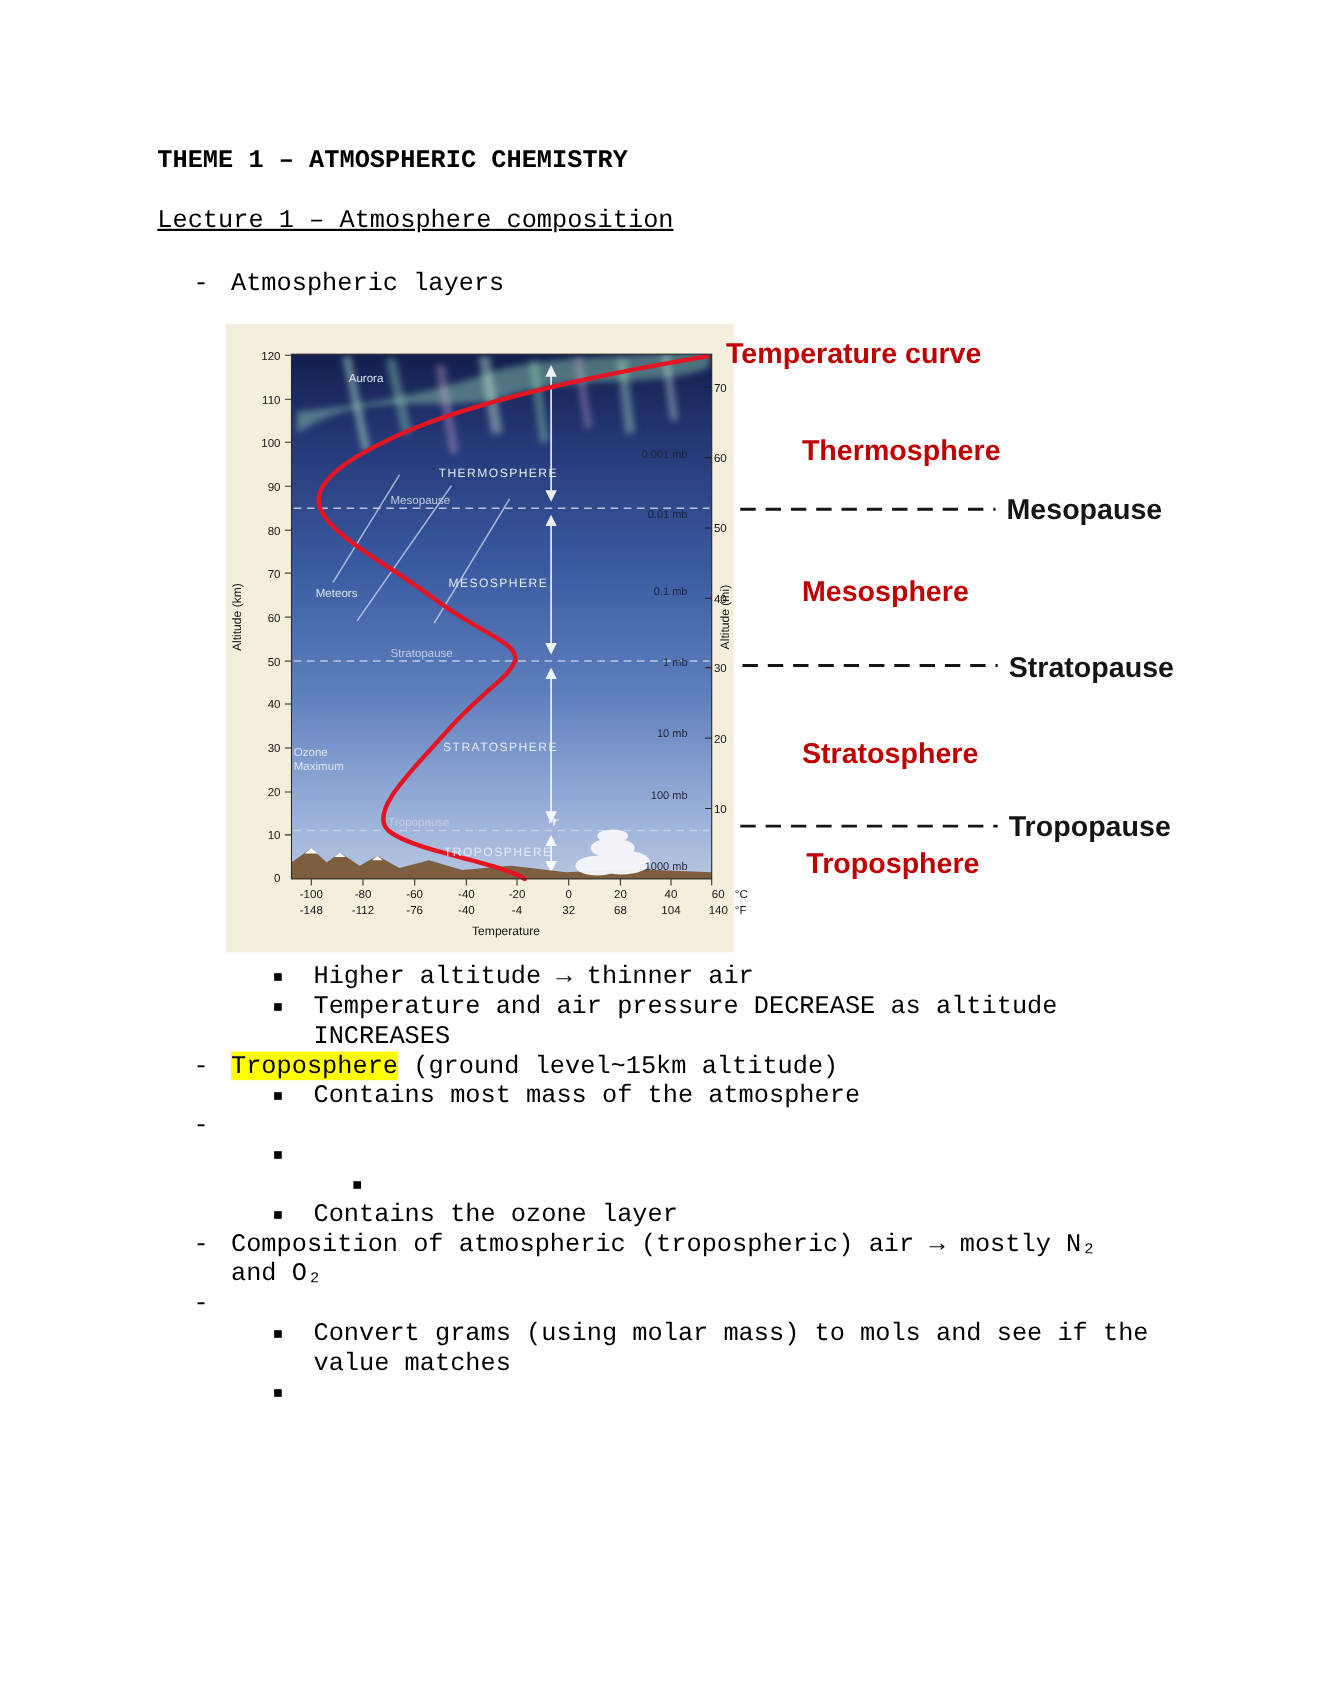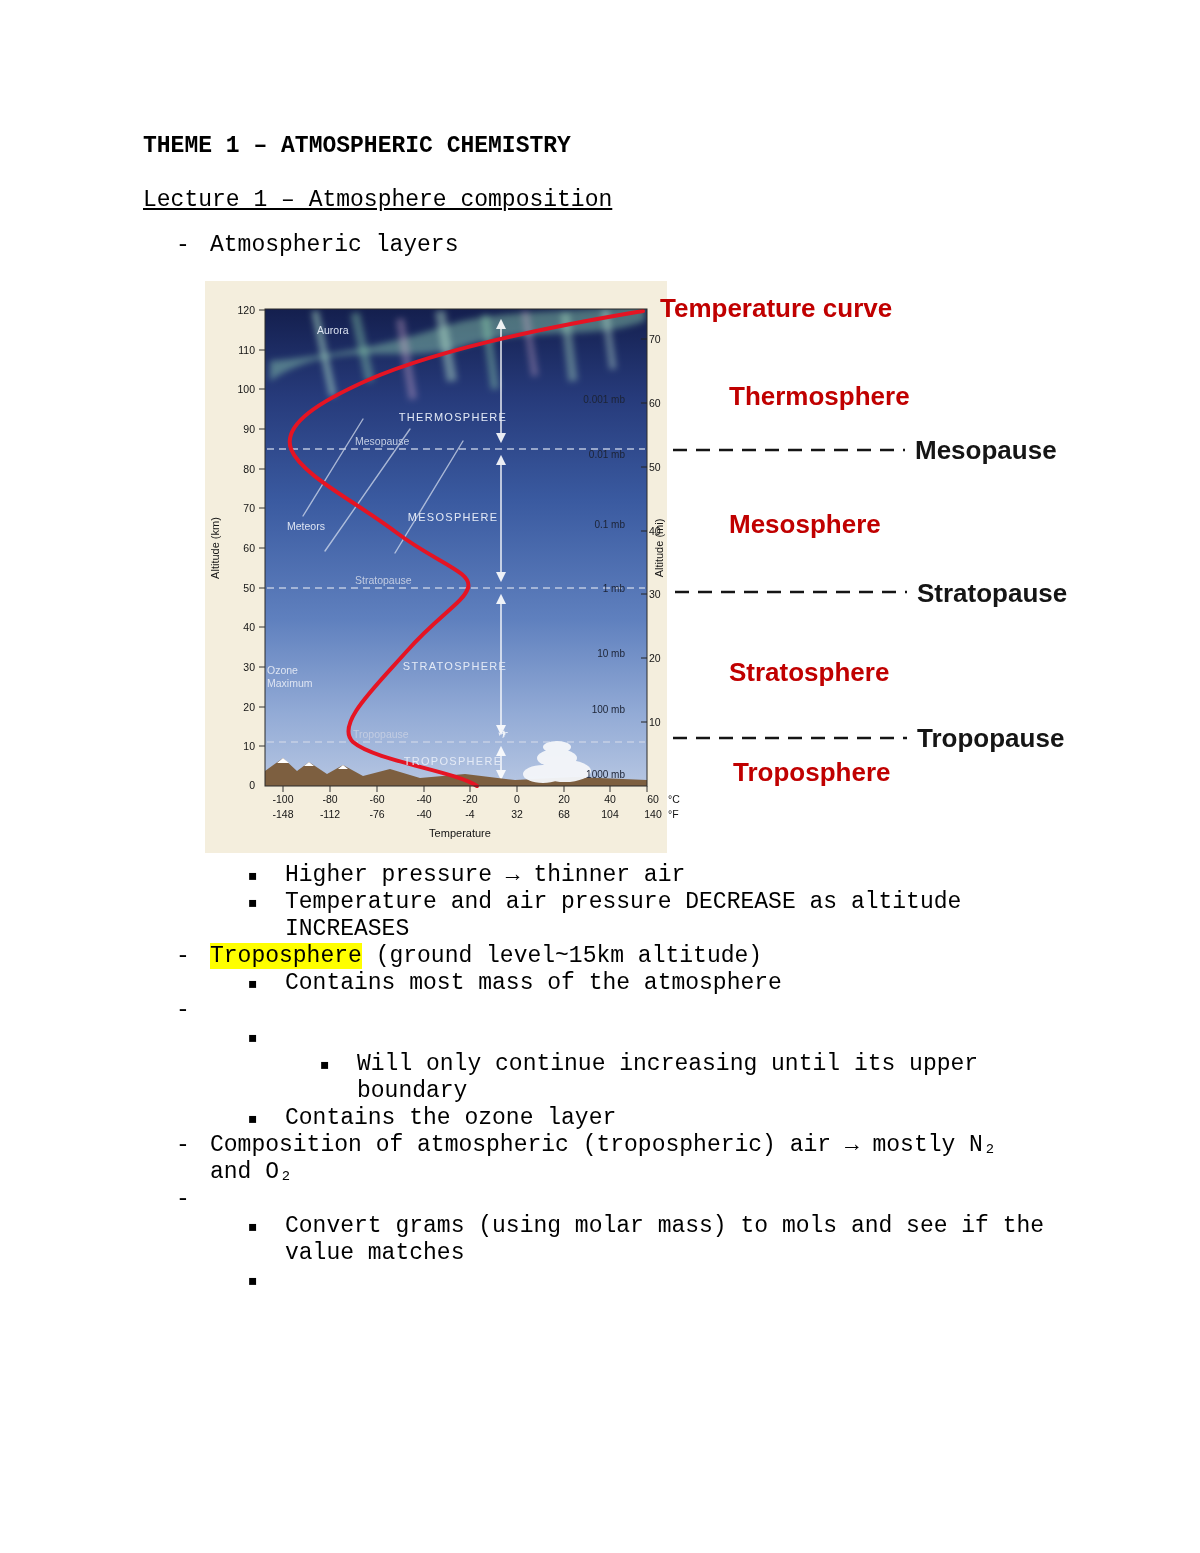--- a/index.html
+++ b/index.html
@@ -4,21 +4,21 @@
 <style>
   * { margin:0; padding:0; box-sizing:border-box; }
   html,body { background:#ffffff; }
   body {
     width:1200px; height:1553px;
     font-family:"Liberation Mono","DejaVu Sans Mono",monospace;
     color:#000;
   }
   .page { padding:133px 12px 40px 143px; }
   .title { font-size:23px; font-weight:bold; line-height:27px; margin-bottom:27px; }
-  .subtitle { font-size:23px; font-weight:normal; line-height:27px; text-decoration:underline; margin-bottom:18px; }
+  .subtitle { font-size:23px; font-weight:normal; line-height:27px; text-decoration:underline; margin-bottom:31px; }
   .li { display:flex; font-size:23px; line-height:27px; }
   .l1 { margin-left:33px; }
   .l1 > .mk { width:34px; }
   .l2 { margin-left:105px; }
   .l2 > .mk { width:37px; }
   .l3 { margin-left:177px; }
   .l3 > .mk { width:37px; }
   .mk { flex:0 0 auto; }
   .mk.sq { font-family:"DejaVu Sans",sans-serif; font-size:14px; line-height:27px; }
   .tx { white-space:pre-wrap; }
@@ -248,21 +248,21 @@
         <text class="ann-blk" x="712" y="321">Stratopause</text>
         <text class="ann-red" x="524" y="400">Stratosphere</text>
         <text class="ann-blk" x="712" y="466">Tropopause</text>
         <text class="ann-red" x="528" y="500">Troposphere</text>
       </g>
     </svg>
   </div>
 
   <div class="li l2">
     <span class="mk sq">▪</span>
-    <span class="tx">Higher pressure → thinner air</span>
+    <span class="tx">Higher altitude → thinner air</span>
   </div>
 
   <div class="li l2">
     <span class="mk sq">▪</span>
     <span class="tx">Temperature and air pressure DECREASE as altitude
 INCREASES</span>
   </div>
 
   <div class="li l1">
     <span class="mk">-</span>
@@ -277,22 +277,20 @@
   <div class="li l1">
     <span class="mk">-</span>
   </div>
 
   <div class="li l2">
     <span class="mk sq">▪</span>
   </div>
 
   <div class="li l3">
     <span class="mk sq">▪</span>
-    <span class="tx">Will only continue increasing until its upper
-boundary</span>
   </div>
 
   <div class="li l2">
     <span class="mk sq">▪</span>
     <span class="tx">Contains the ozone layer</span>
   </div>
 
   <div class="li l1">
     <span class="mk">-</span>
     <span class="tx">Composition of atmospheric (tropospheric) air → mostly N₂

